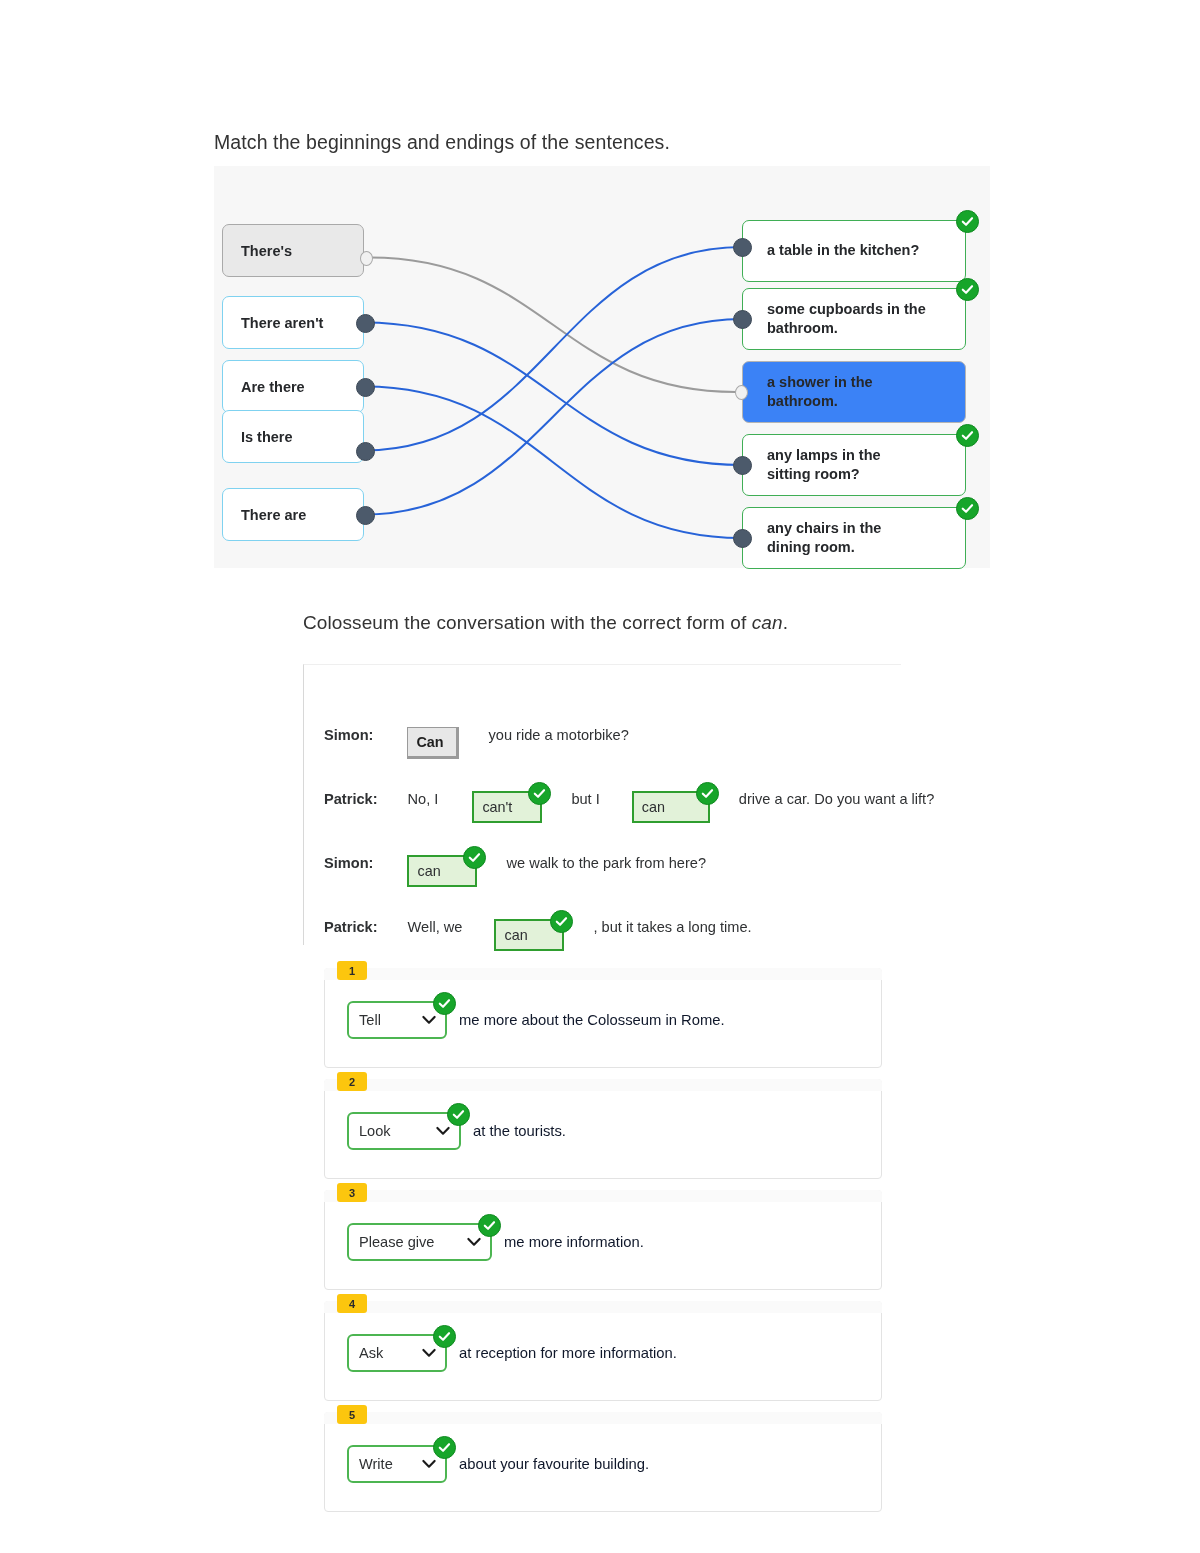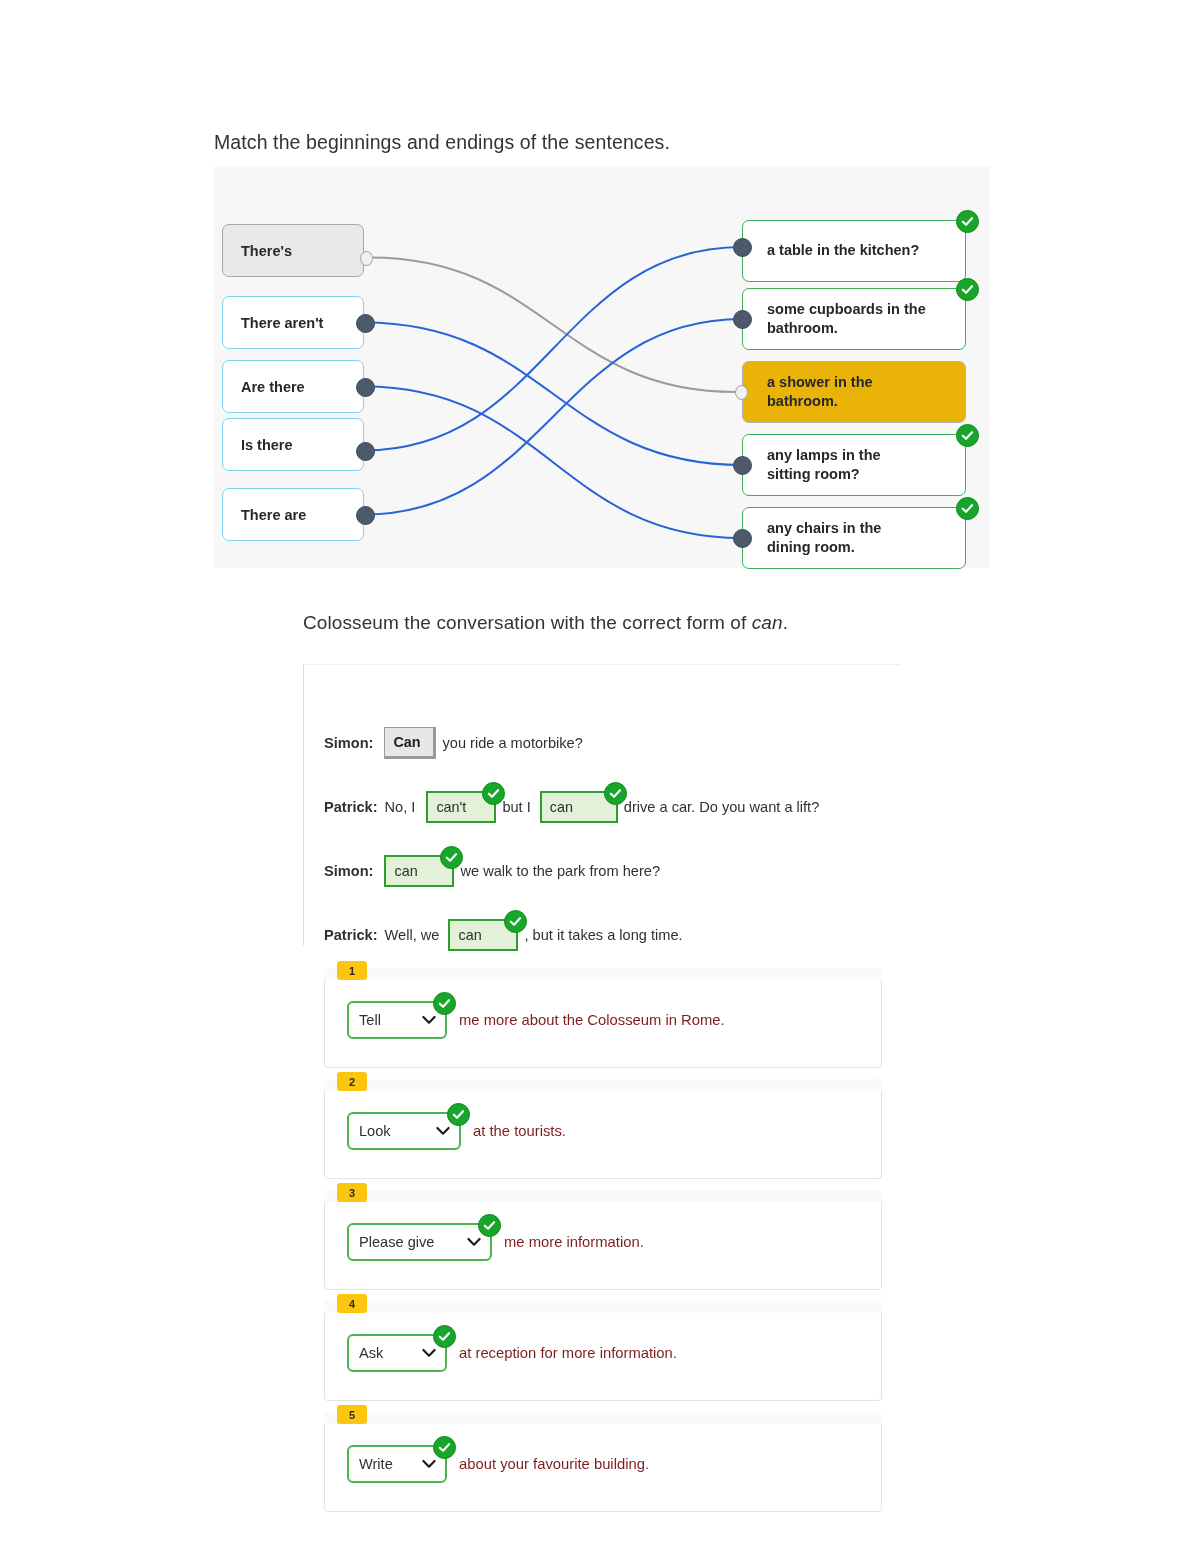--- a/index.html
+++ b/index.html
@@ -39,21 +39,21 @@
   }
   .m-left.dragging{
     background:#e9e9e9;border:1.6px solid #a9a9a9;
   }
   .m-right{
     left:528px;width:224px;padding:0 12px 0 24px;
     background:#ffffff;border:1.8px solid #3fae55;
     line-height:1.34;
   }
   .m-right.dragging{
-    background:#eab308;border:1.8px solid #b4b4b4;font-weight:bold;
+    background:#3b82f6;border:1.8px solid #b4b4b4;font-weight:bold;
   }
   .m-right .txt{display:block;}
 
   .anchor{
     position:absolute;width:17px;height:17px;border-radius:50%;
     background:#4c5a6b;border:1px solid #3d4957;
   }
   .tick{
     position:absolute;width:21px;height:21px;border-radius:50%;
     background:#17a52a;border:1px solid #0f8a20;
@@ -72,22 +72,22 @@
     left:0;top:0;width:600px;font-size:19px;color:#333;letter-spacing:.1px;
   }
   #conv-title i{font-style:italic;}
   #conv-panel{
     left:0;top:52px;width:597px;height:280px;
     background:#ffffff;border-left:1.5px solid #d8d8d8;
     border-top:1.5px solid #efefef;
   }
   .conv-line{
     position:absolute;left:20px;
-    display:flex;align-items:center;
-    font-size:14.6px;color:#2f3133;white-space:nowrap;
+    display:flex;
+    font-size:14.6px;color:#2f3133;white-space:nowrap;gap:23px;
   }
   .speaker{font-weight:bold;margin-right:6px;}
   .gapfill{
     position:relative;
     box-sizing:border-box;
     height:32px;
     display:inline-flex;align-items:center;
     padding:0 8px;
     font-size:14.4px;
     margin:0 5px;
@@ -136,21 +136,21 @@
     border:2px solid #4cb551;
     border-radius:6px;
     display:inline-flex;align-items:center;justify-content:space-between;
     padding:0 9px 0 10px;
     font-size:14.6px;color:#2f3133;
     margin-right:12px;
   }
   .sel .caret{margin-left:14px;display:flex;align-items:center;}
   .sel .caret svg{width:14px;height:10px;}
   .sel .tick{top:-11px;right:-11px;}
-  .drop-text{font-size:14.8px;color:#7f1d1d;}
+  .drop-text{font-size:14.8px;color:#0f172a;}
 </style>
 </head>
 <body>
 
 <div class="abs" id="match-section">
 
   <div class="abs" id="match-title">Match the beginnings and endings of the sentences.</div>
 
   <div class="abs" id="match-panel">
     <svg class="abs" id="match-svg">
@@ -166,21 +166,21 @@
         </div>
         <div class="nub" style="left: 146px; top: 84.5px;"></div>
         <div class="m-box m-left" style="top: 130px; height: 53px;">
           <span>There aren't</span>
         </div>
         <div class="anchor" style="left: 142px; top: 147.5px;"></div>
         <div class="m-box m-left" style="top: 194px; height: 53px;">
           <span>Are there</span>
         </div>
         <div class="anchor" style="left: 142px; top: 211.5px;"></div>
-        <div class="m-box m-left" style="top: 252px; height: 53px;">
+        <div class="m-box m-left" style="top: 244px; height: 53px;">
           <span>Is there</span>
         </div>
         <div class="anchor" style="left: 142px; top: 275.5px;"></div>
         <div class="m-box m-left" style="top: 322px; height: 53px;">
           <span>There are</span>
         </div>
         <div class="anchor" style="left: 142px; top: 339.5px;"></div>
       </div>
     <div id="right-col">
         <div class="m-box m-right" style="top: 54px; height: 62px;">

